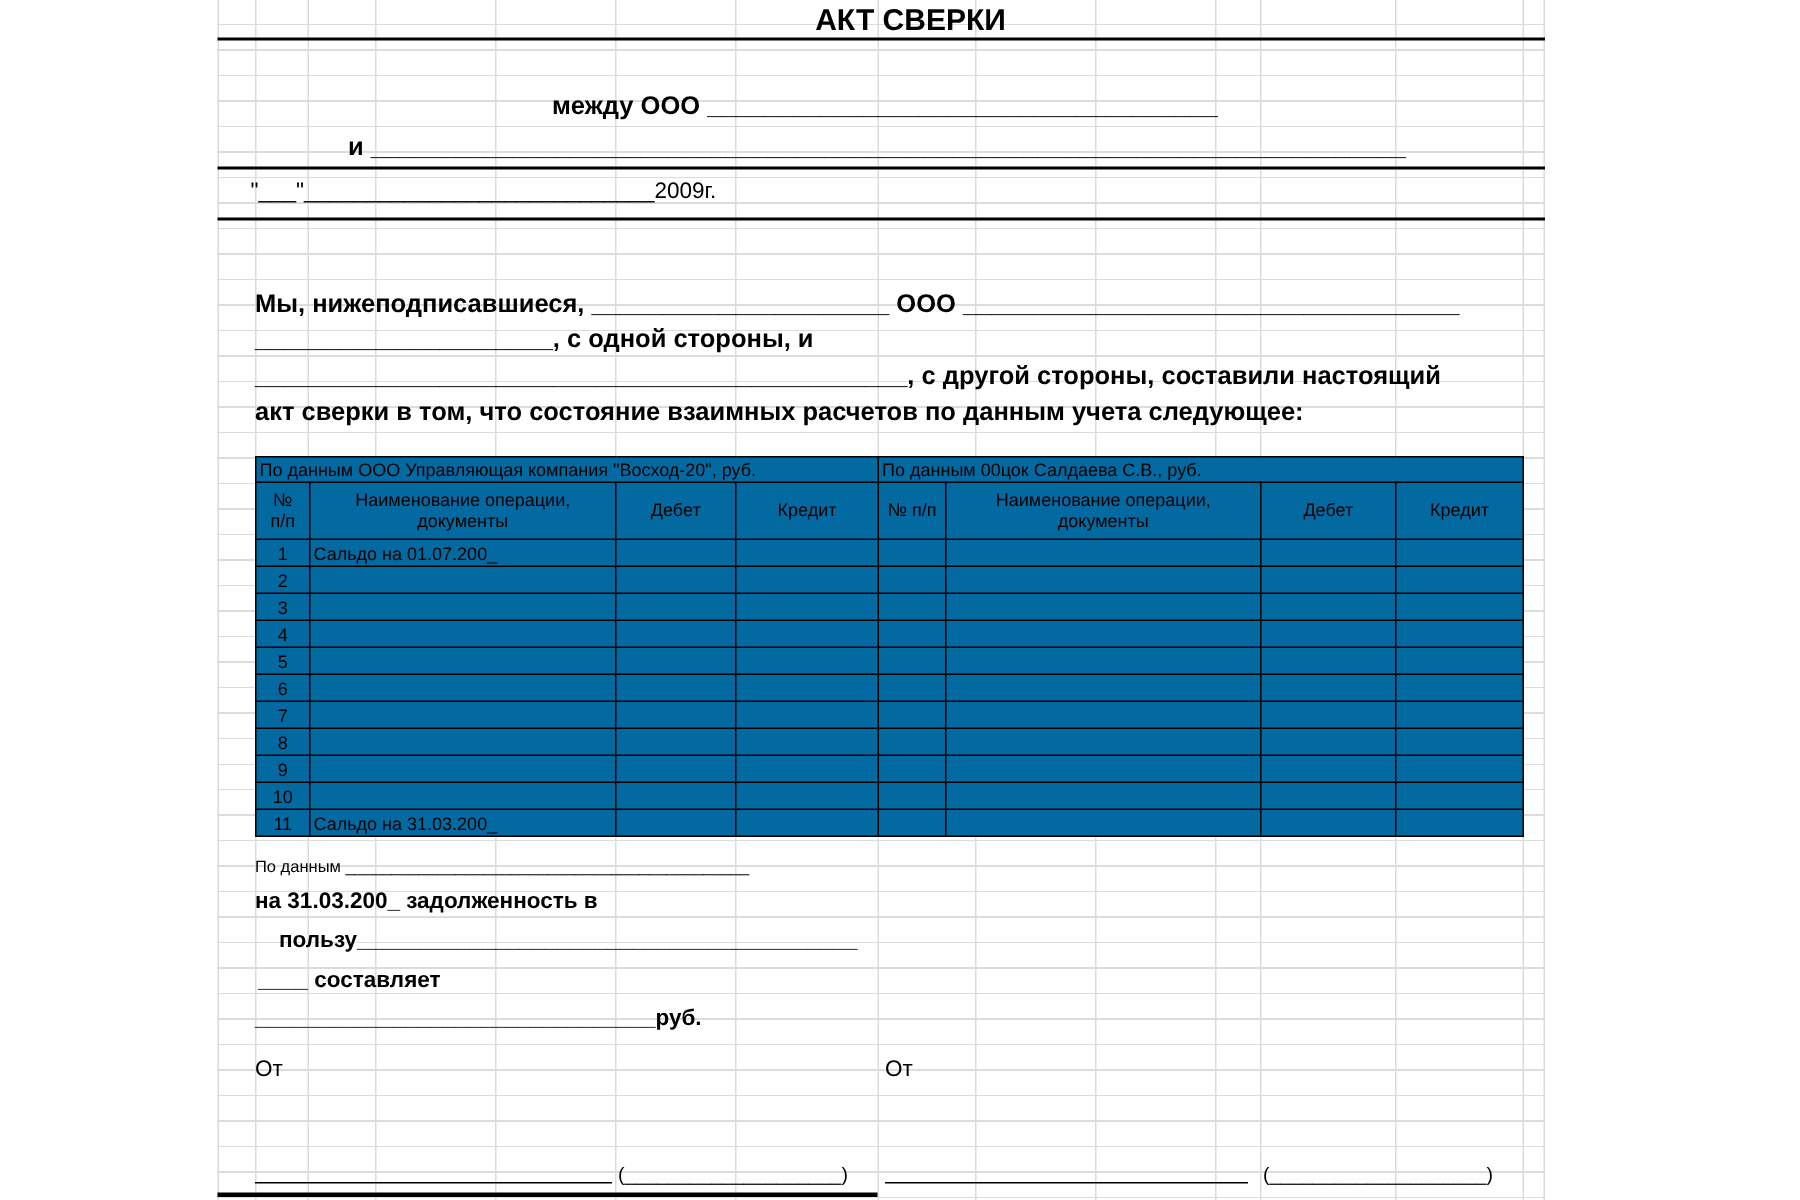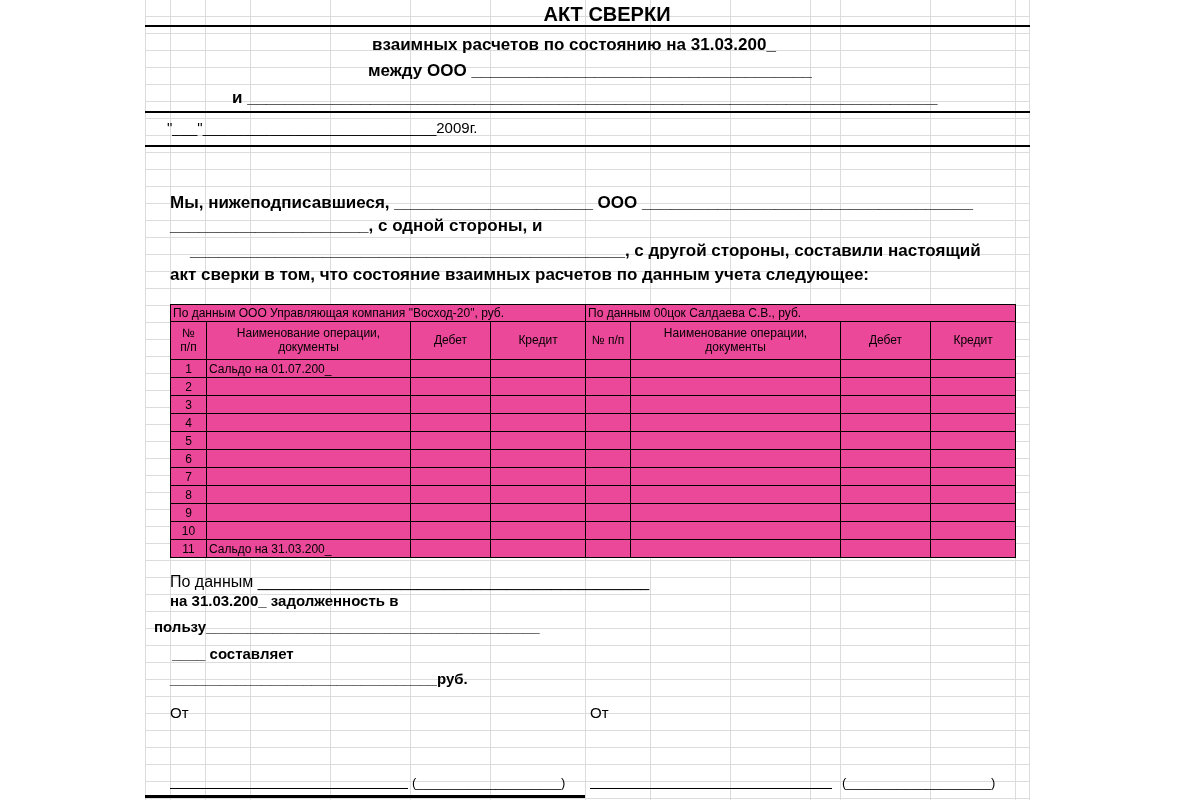--- a/index.html
+++ b/index.html
@@ -9,28 +9,28 @@
 
   
   .grid { position:absolute; left:145px; top:0; width:885px; height:800px;
           background-image:repeating-linear-gradient(to bottom,
             transparent 0px, transparent 16px, #dcdcdc 16px, #dcdcdc 17px); }
   .vline { position:absolute; top:0; width:1px; height:800px; background:#dcdcdc; }
 
   .t { position:absolute; white-space:nowrap; color:#000; line-height:1.25; }
   .b { font-weight:bold; }
   .fs20{font-size:20px} .fs17{font-size:17px} .fs16{font-size:15px}
-  .fs15{font-size:15px} .fs13{font-size:13px} .fs12{font-size:16px}
+  .fs15{font-size:15px} .fs13{font-size:13px} .fs12{font-size:11px}
   .center { text-align:center;padding-left:44px; }
 
   .rule { position:absolute; background:#000; }
 
   
   table.recon { position:absolute; left:170px; top:304px; width:845px;
-                border-collapse:collapse; table-layout:fixed; background:#ec4899;
+                border-collapse:collapse; table-layout:fixed; background:#0369a1;
                 font-size:12px; }
   .recon td { border:1px solid #000; padding:0 2px; overflow:hidden; vertical-align:middle; }
   .recon tr.band td { height:17px; white-space:nowrap; }
   .recon tr.head td { height:38px; text-align:center; white-space:pre-line; line-height:1.15; }
   .recon tbody td { height:18px; }
   .c-num  { text-align:center; }
   .c-name { text-align:left; white-space:nowrap; }
   .c-val  { text-align:right; }
 </style>
 </head>
@@ -52,31 +52,30 @@
     <div class="vline" style="left:665px"></div>
     <div class="vline" style="left:695px"></div>
     <div class="vline" style="left:785px"></div>
     <div class="vline" style="left:870px"></div>
     <div class="vline" style="left:884px"></div>
   </div>
 
   <div class="t b fs20 center" style="left:170px; top:2px; width:830px;">АКТ СВЕРКИ</div>
   <div class="rule" style="left:145px; top:25px; width:885px; height:2px;"></div>
 
-  <div class="t b fs17" style="left:372px; top:34px;">взаимных расчетов по состоянию на 31.03.200_</div>
   <div class="t b fs17" style="left:368px; top:60px;">между ООО ____________________________________</div>
   <div class="t b fs17" style="left:232px; top:87px;">и _________________________________________________________________________</div>
 
   <div class="rule" style="left:145px; top:111px; width:885px; height:2px;"></div>
   <div class="t fs15" style="left:167px; top:119px;">"___"____________________________2009г.</div>
   <div class="rule" style="left:145px; top:145px; width:885px; height:2px;"></div>
 
   <div class="t b fs17" style="left:170px; top:192px;">Мы, нижеподписавшиеся, _____________________ ООО ___________________________________</div>
   <div class="t b fs17" style="left:170px; top:215px;">_____________________, с одной стороны, и</div>
-  <div class="t b fs17" style="left:170px; top:240px;padding-left:20px;">______________________________________________, с другой стороны, составили настоящий</div>
+  <div class="t b fs17" style="left:170px; top:240px;">______________________________________________, с другой стороны, составили настоящий</div>
   <div class="t b fs17" style="left:170px; top:264px;">акт сверки в том, что состояние взаимных расчетов по данным учета следующее:</div>
 
   <table class="recon">
     <colgroup>
       <col style="width:36px">
         <col style="width:204px">
         <col style="width:80px">
         <col style="width:95px">
       <col style="width:45px">
         <col style="width:210px">
@@ -211,21 +210,21 @@
           <td class="c-num"></td>
           <td class="c-name"></td>
           <td class="c-val"></td>
           <td class="c-val"></td>
         </tr>
       </tbody>
   </table>
 
   <div class="t fs12" style="left:170px; top:572px;">По данным ____________________________________________</div>
   <div class="t b fs16" style="left:170px; top:592px;">на 31.03.200_ задолженность в</div>
-  <div class="t b fs16" style="left:154px; top:618px;">пользу________________________________________</div>
+  <div class="t b fs16" style="left:186px; top:618px;">пользу________________________________________</div>
   <div class="t b fs16" style="left:172px; top:645px;">____ составляет</div>
   <div class="t b fs16" style="left:170px; top:670px;">________________________________руб.</div>
 
   <div class="t fs16" style="left:170px; top:704px;">От</div>
   <div class="t fs16" style="left:590px; top:704px;">От</div>
 
   <div class="rule" style="left:170px; top:788px; width:238px; height:1px;"></div>
   <div class="t fs13" style="left:412px; top:775px;">(____________________)</div>
   <div class="rule" style="left:590px; top:788px; width:242px; height:1px;"></div>
   <div class="t fs13" style="left:842px; top:775px;">(____________________)</div>

